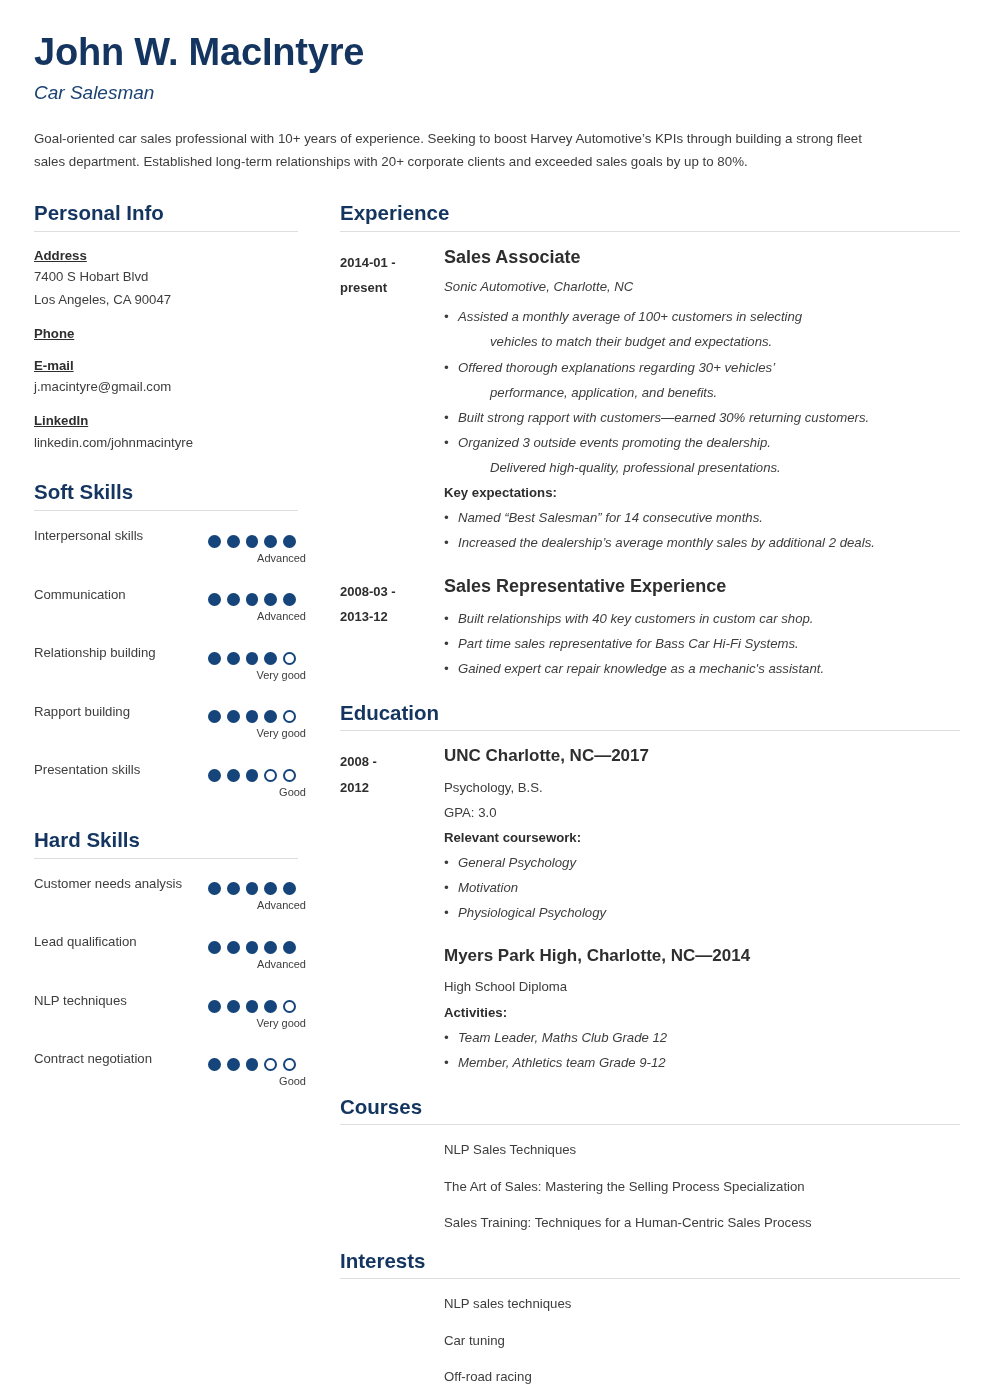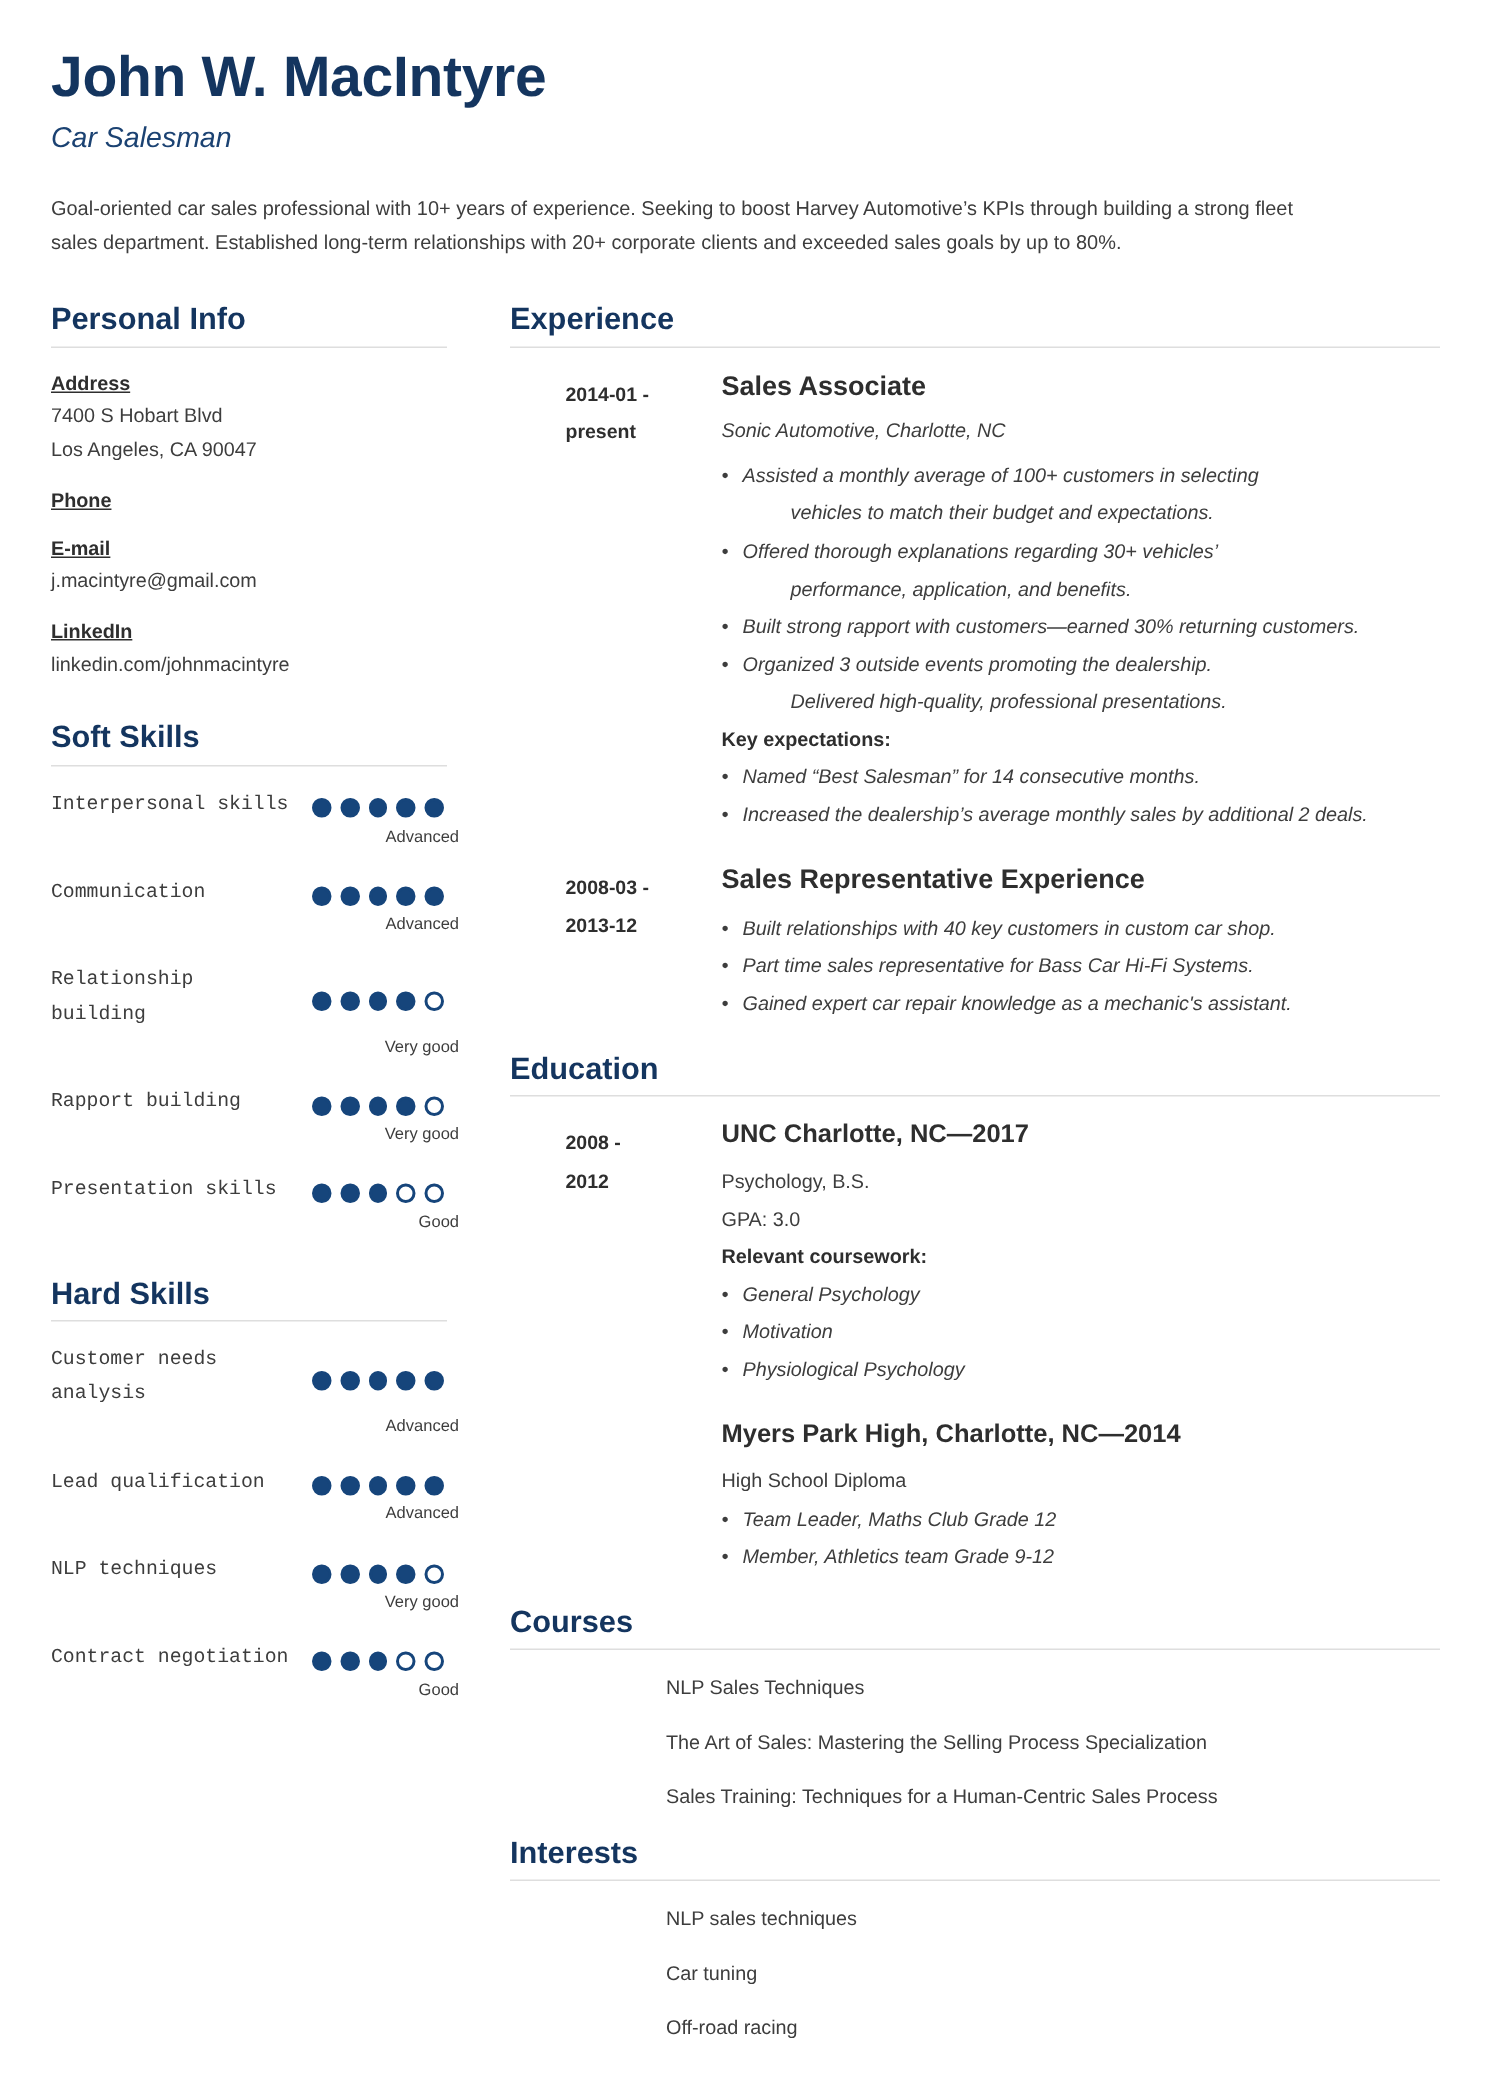--- a/index.html
+++ b/index.html
@@ -73,21 +73,21 @@
     text-decoration: underline;
   }
   .pi-value {
     font-size: 13.2px;
     color: #3d3d3d;
     line-height: 1.72;
   }
 
   
   .skill { margin-bottom: 16px; }
-  .skill-row { display: flex; align-items: center; font-family: Liberation Mono, monospace; }
+  .skill-row { display: flex; align-items: flex-end; }
   .skill-name {
     font-size: 13.2px;
     color: #3d3d3d;
     line-height: 1.72;
     flex: 1 1 auto;
     padding-right: 8px;
     max-width: 174px;
   }
   .dots { flex: 0 0 auto; display: flex; gap: 6px; padding-top: 5px; width: 88px; }
   .dot {
@@ -105,21 +105,20 @@
 
   
   .entry { display: flex; margin-bottom: 20px; }
   .entry-dates {
     flex: 0 0 104px;
     font-size: 13px;
     font-weight: bold;
     color: #2e2e2e;
     line-height: 1.95;
     padding-top: 4px;
-    margin-left: 37px;
   }
   .entry-body { flex: 1 1 auto; }
 
   .entry-title {
     font-size: 18px;
     font-weight: bold;
     color: #2e2e2e;
     margin: 0 0 8px 0;
     line-height: 1.25;
   }
@@ -402,20 +401,21 @@
                   <li>Motivation</li>
                   <li>Physiological Psychology</li>
                 </ul>
               </div>
             </div>
             <div class="entry">
               <div class="entry-dates"></div>
               <div class="entry-body">
                 <div class="entry-title small">Myers Park High, Charlotte, NC—2014</div>
                 <div class="entry-plain">High School Diploma</div>
+                <div class="entry-strong">Activities:</div>
                 <ul class="bullets">
                   <li>Team Leader, Maths Club Grade 12</li>
                   <li>Member, Athletics team Grade 9-12</li>
                 </ul>
               </div>
             </div>
           </div>
       </div>
 
       <div class="section">

